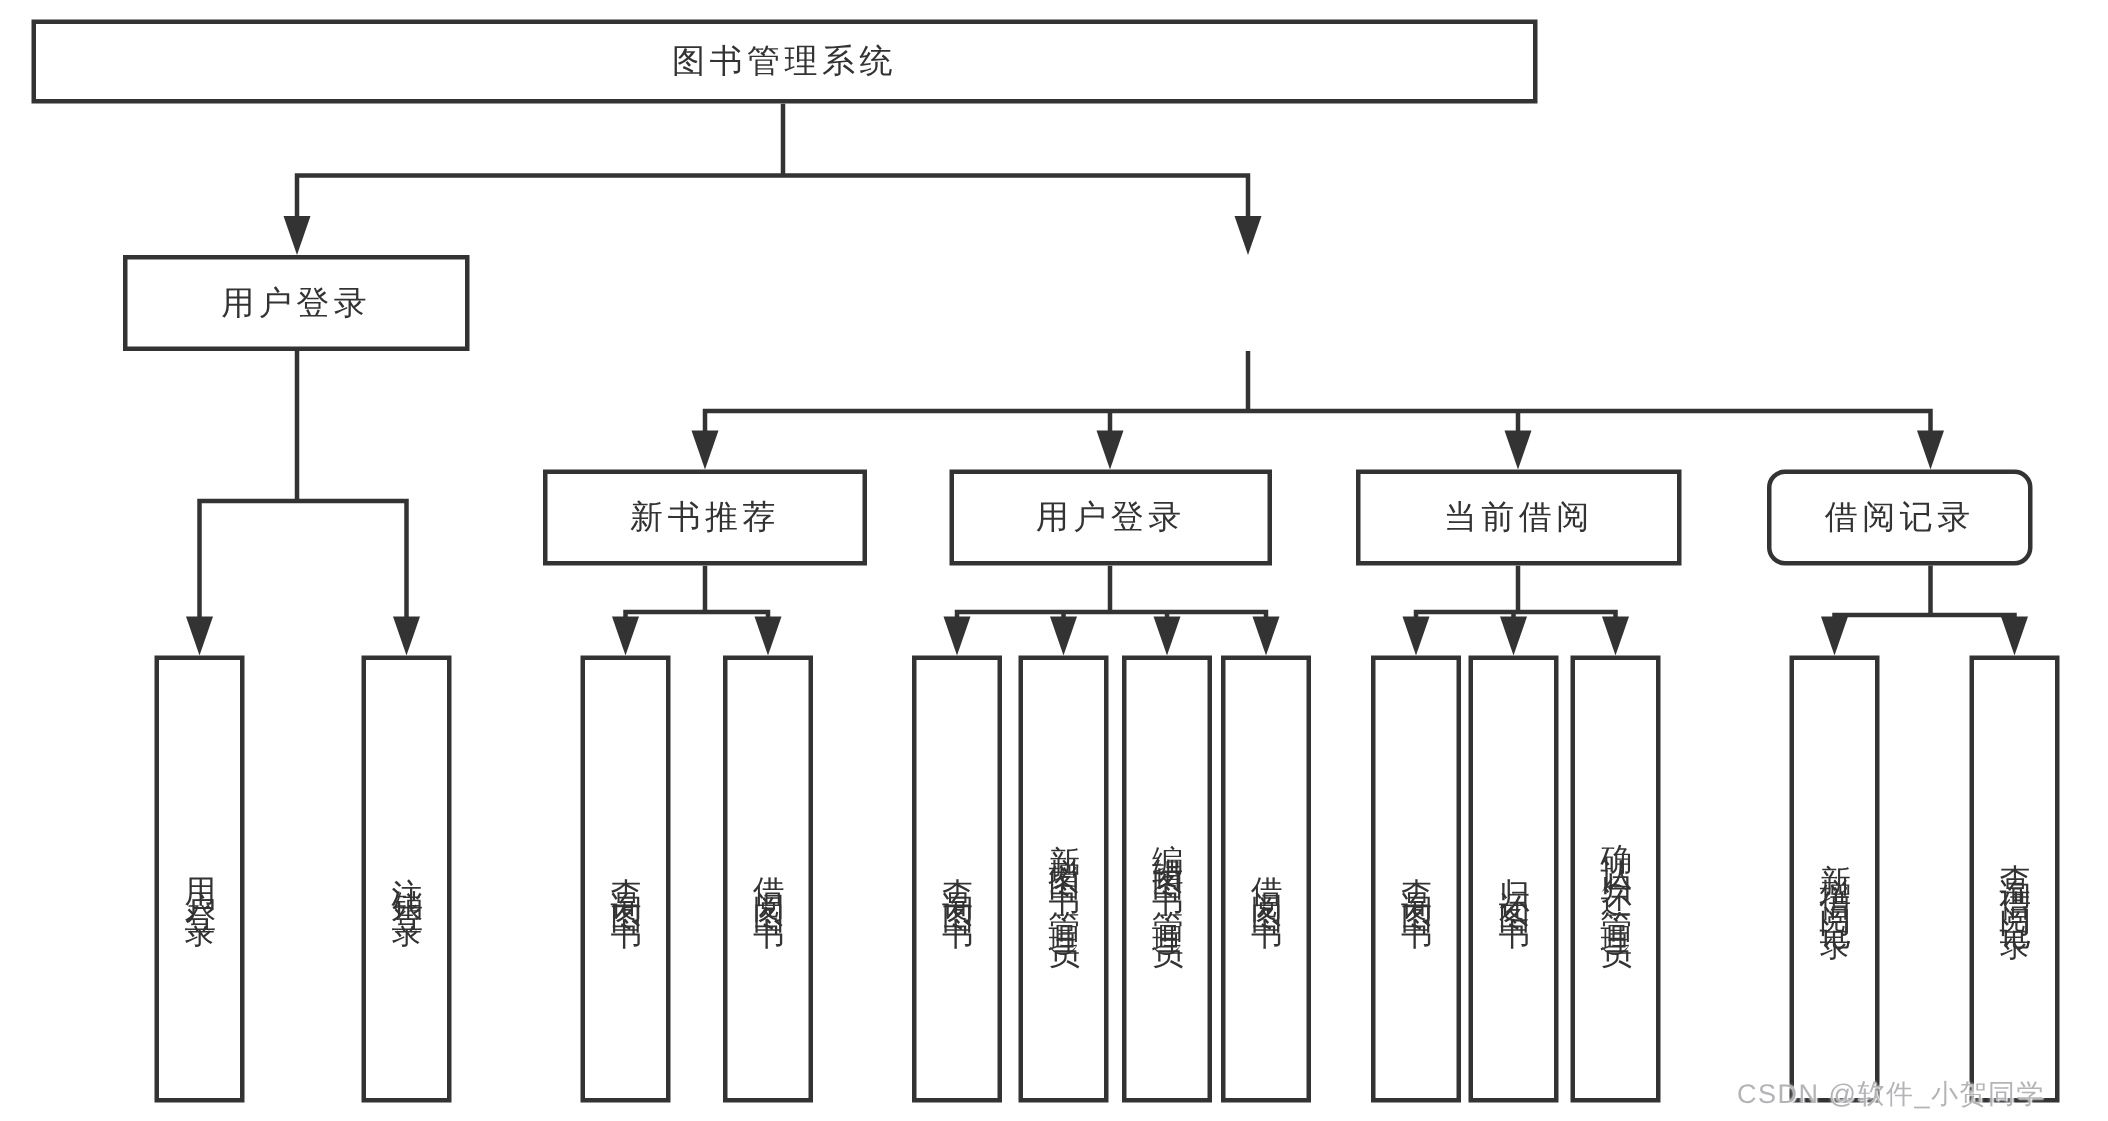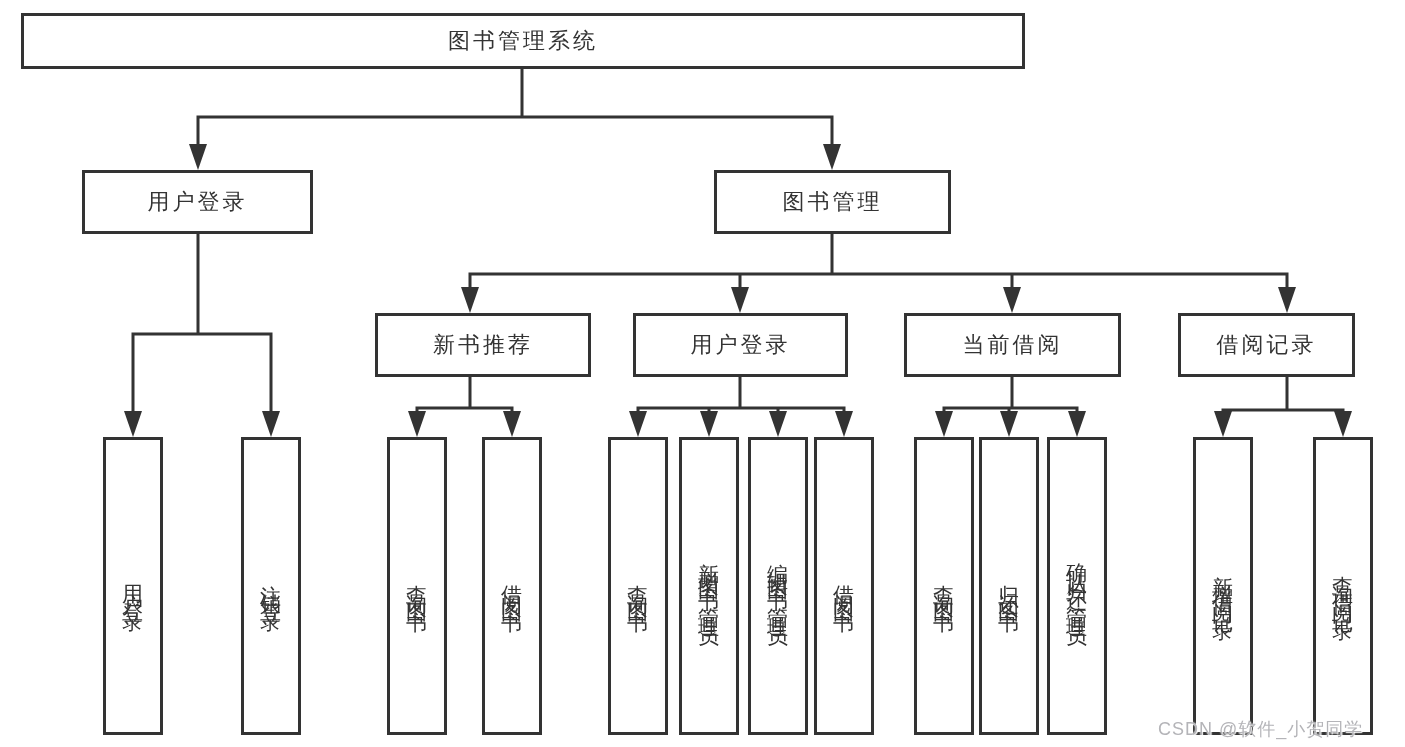--- a/index.html
+++ b/index.html
@@ -101,34 +101,31 @@
     </g>
   </svg>
 
   <div class="box" style="left:21px; top:13px; width:1004px; height:56px;">
     <span class="hlabel">图书管理系统</span>
   </div>
 
   <div class="box" style="left:82px; top:170px; width:231px; height:64px;">
     <span class="hlabel">用户登录</span>
   </div>
-  <div class="box" style="left:714px; top:170px; width:237px; height:64px;">
-    <span class="hlabel">图书管理</span>
-  </div>
 
-  <div class="box" style="left:375px; top:313px; width:216px; height:64px;">
+  <div class="box" style="left:362px; top:313px; width:216px; height:64px;">
     <span class="hlabel">新书推荐</span>
   </div>
   <div class="box" style="left:633px; top:313px; width:215px; height:64px;">
     <span class="hlabel">用户登录</span>
   </div>
   <div class="box" style="left:904px; top:313px; width:217px; height:64px;">
     <span class="hlabel">当前借阅</span>
   </div>
-  <div class="box" style="left:1178px; top:313px; width:177px; height:64px;">
+  <div class="box" style="left:1178px; top:313px; width:177px; height:64px;border-radius:12px;">
     <span class="hlabel">借阅记录</span>
   </div>
 
   <div class="box" style="left:103px; top:437px; width:60px; height:298px;">
     <span class="vlabel">用户登录</span>
   </div>
   <div class="box" style="left:241px; top:437px; width:60px; height:298px;">
     <span class="vlabel">注销登录</span>
   </div>
 

